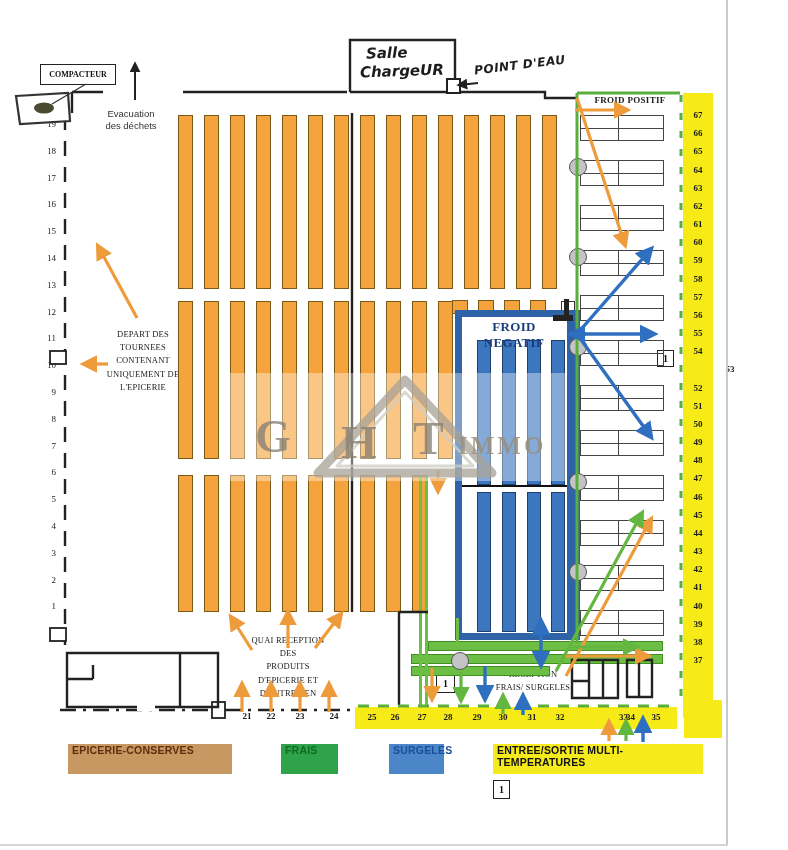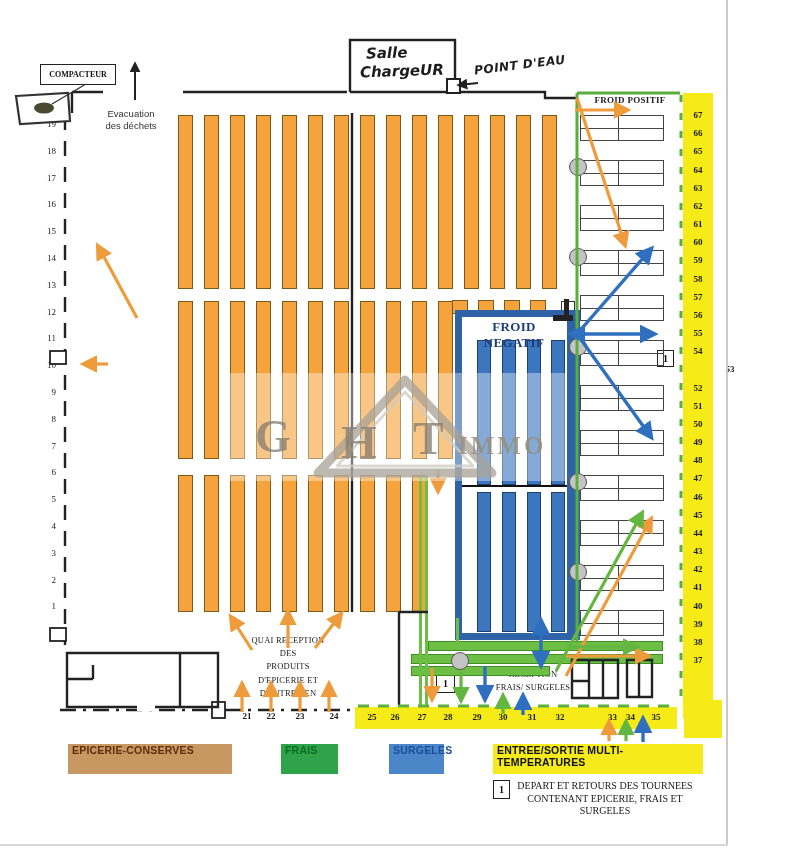--- a/index.html
+++ b/index.html
@@ -34,36 +34,39 @@
   <div class="abs sans" style="left:96px;top:108px;width:70px;">Evacuation
 des déchets</div>
 
   <div class="abs hand" style="left:366px;top:44px;transform:rotate(-2deg);">Salle</div>
   <div class="abs hand" style="left:360px;top:62px;transform:rotate(-2deg);">ChargeUR</div>
 
   <div class="abs hand" style="left:474px;top:58px;font-size:12px;font-weight:700;letter-spacing:.5px;transform:rotate(-7deg);">POINT D'EAU</div>
 
   <div class="abs coldlab" style="left:588px;top:95px;width:84px;text-align:center;color:#222;">FROID POSITIF</div>
 
+  <div class="abs ml" style="left:93px;top:328px;width:100px;">DEPART DES
+TOURNEES
+CONTENANT
+UNIQUEMENT DE
+L'EPICERIE</div>
 
   <div class="abs ml" style="left:238px;top:634px;width:100px;">QUAI RECEPTION
 DES
 PRODUITS
 D'EPICERIE ET
 D'ENTRETIEN</div>
 
   <div class="abs ml" style="left:487px;top:668px;width:92px;">RECEPTION
 FRAIS/ SURGELES</div>
 
   <div class="abs marker1" style="left:657px;top:350px;width:15px;height:15px;line-height:15px;">1</div>
   <div class="abs marker1" style="left:436px;top:674px;width:17px;height:17px;line-height:17px;">1</div>
 
   <div class="abs marker1" style="left:493px;top:780px;width:15px;height:17px;line-height:17px;">1</div>
-  <div class="abs note" style="left:505px;top:780px;width:200px;">DEPART ET RETOURS DES TOURNEES
-CONTENANT EPICERIE, FRAIS ET SURGELES</div>
 
   <div id="gen">
       <div class=" abs" style="left: 683px; top: 93px; width: 30px; height: 625px; background: rgb(246, 235, 22);"></div>
       <div class=" abs" style="left: 355px; top: 707px; width: 322px; height: 22px; background: rgb(246, 235, 22);"></div>
       <div class=" abs" style="left: 684px; top: 700px; width: 38px; height: 38px; background: rgb(246, 235, 22);"></div>
       <div class=" abs" style="left: 178px; top: 115px; width: 13px; height: 172px; background: rgb(245, 163, 60); border: 1px solid rgb(122, 90, 23);"></div>
       <div class=" abs" style="left: 204px; top: 115px; width: 13px; height: 172px; background: rgb(245, 163, 60); border: 1px solid rgb(122, 90, 23);"></div>
       <div class=" abs" style="left: 230px; top: 115px; width: 13px; height: 172px; background: rgb(245, 163, 60); border: 1px solid rgb(122, 90, 23);"></div>
       <div class=" abs" style="left: 256px; top: 115px; width: 13px; height: 172px; background: rgb(245, 163, 60); border: 1px solid rgb(122, 90, 23);"></div>
       <div class=" abs" style="left: 282px; top: 115px; width: 13px; height: 172px; background: rgb(245, 163, 60); border: 1px solid rgb(122, 90, 23);"></div>
@@ -227,21 +230,21 @@
       <div class="ynum abs" style="left: 290px; top: 711px; width: 20px; text-align: center;">23</div>
       <div class="ynum abs" style="left: 324px; top: 711px; width: 20px; text-align: center;">24</div>
       <div class="ynum abs" style="left: 362px; top: 712px; width: 20px; text-align: center;">25</div>
       <div class="ynum abs" style="left: 385px; top: 712px; width: 20px; text-align: center;">26</div>
       <div class="ynum abs" style="left: 412px; top: 712px; width: 20px; text-align: center;">27</div>
       <div class="ynum abs" style="left: 438px; top: 712px; width: 20px; text-align: center;">28</div>
       <div class="ynum abs" style="left: 467px; top: 712px; width: 20px; text-align: center;">29</div>
       <div class="ynum abs" style="left: 493px; top: 712px; width: 20px; text-align: center;">30</div>
       <div class="ynum abs" style="left: 522px; top: 712px; width: 20px; text-align: center;">31</div>
       <div class="ynum abs" style="left: 550px; top: 712px; width: 20px; text-align: center;">32</div>
-      <div class="ynum abs" style="left: 608px; top: 712px; width: 20px; text-align: left; font-family: Liberation Serif, serif;">33</div>
+      <div class="ynum abs" style="left: 608px; top: 712px; width: 20px; text-align: right; font-family: Liberation Serif, serif;">33</div>
       <div class="ynum abs" style="left: 626px; top: 712px; width: 20px; ">34</div>
       <div class="ynum abs" style="left: 646px; top: 712px; width: 20px; text-align: center;">35</div>
       <div class="legend-item abs" style="left: 68px; top: 744px; width: 160px; background: rgb(199, 152, 98); color: rgb(94, 47, 13);">EPICERIE-CONSERVES</div>
       <div class="legend-item abs" style="left: 281px; top: 744px; width: 53px; background: rgb(47, 163, 73); color: rgb(14, 107, 37);">FRAIS</div>
       <div class="legend-item abs" style="left: 389px; top: 744px; width: 51px; background: rgb(74, 134, 200); color: rgb(27, 78, 155);">SURGELES</div>
       <div class="legend-item abs" style="left: 493px; top: 744px; width: 206px; background: rgb(244, 234, 28); color: rgb(17, 17, 17);">ENTREE/SORTIE MULTI-TEMPERATURES</div>
     </div>
 
   <div id="overlay">
       <svg width="788" height="850" viewBox="0 0 788 850" style="position:absolute;left:0;top:0;pointer-events:none;z-index:5">

